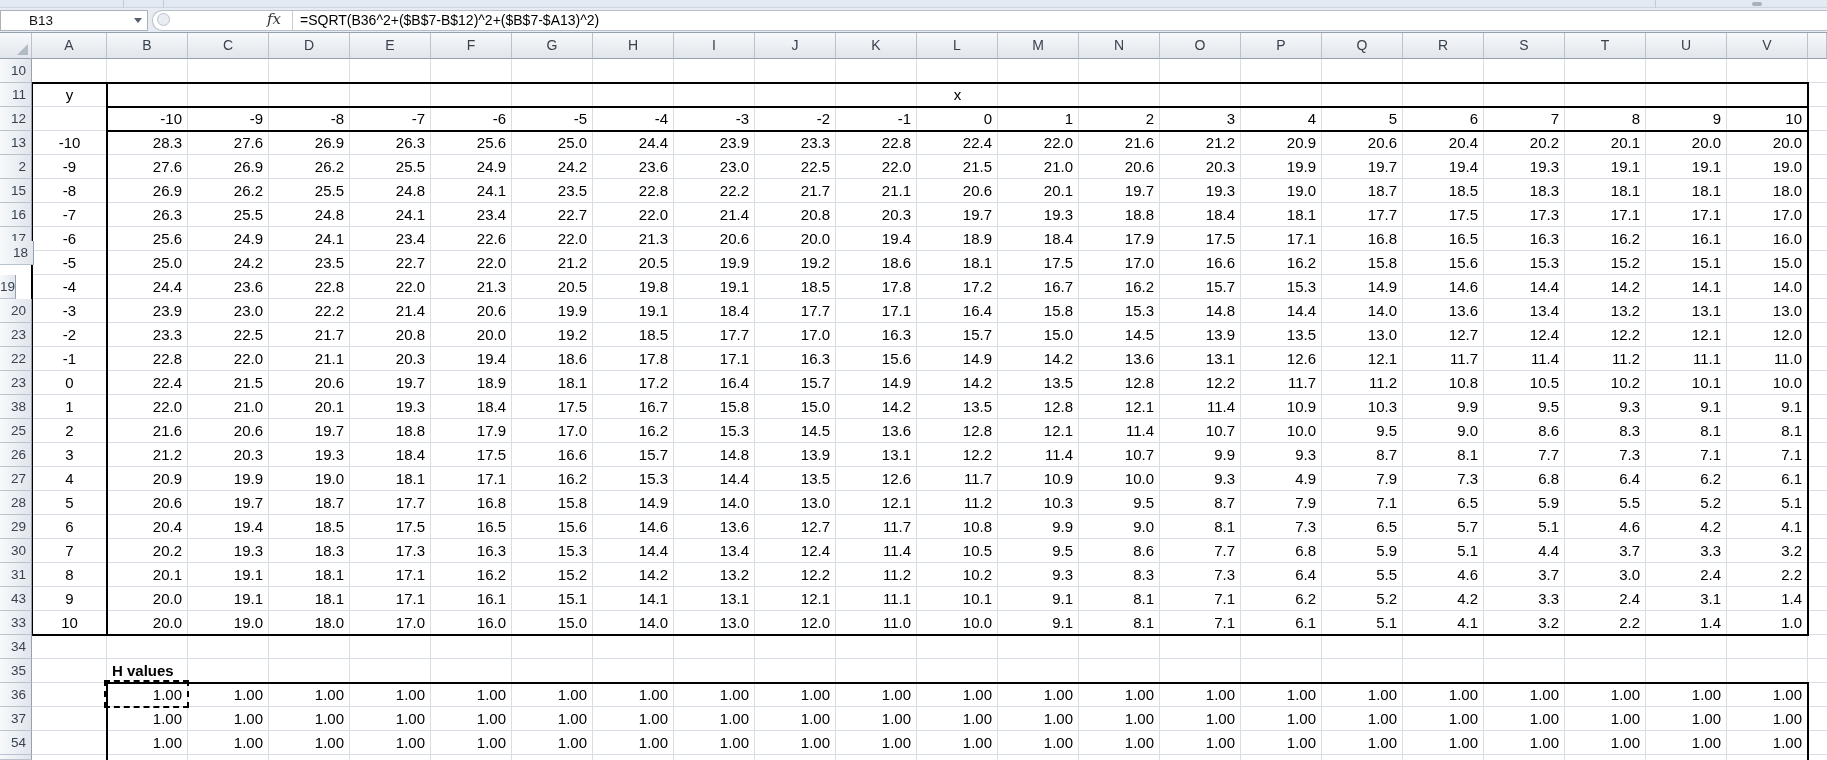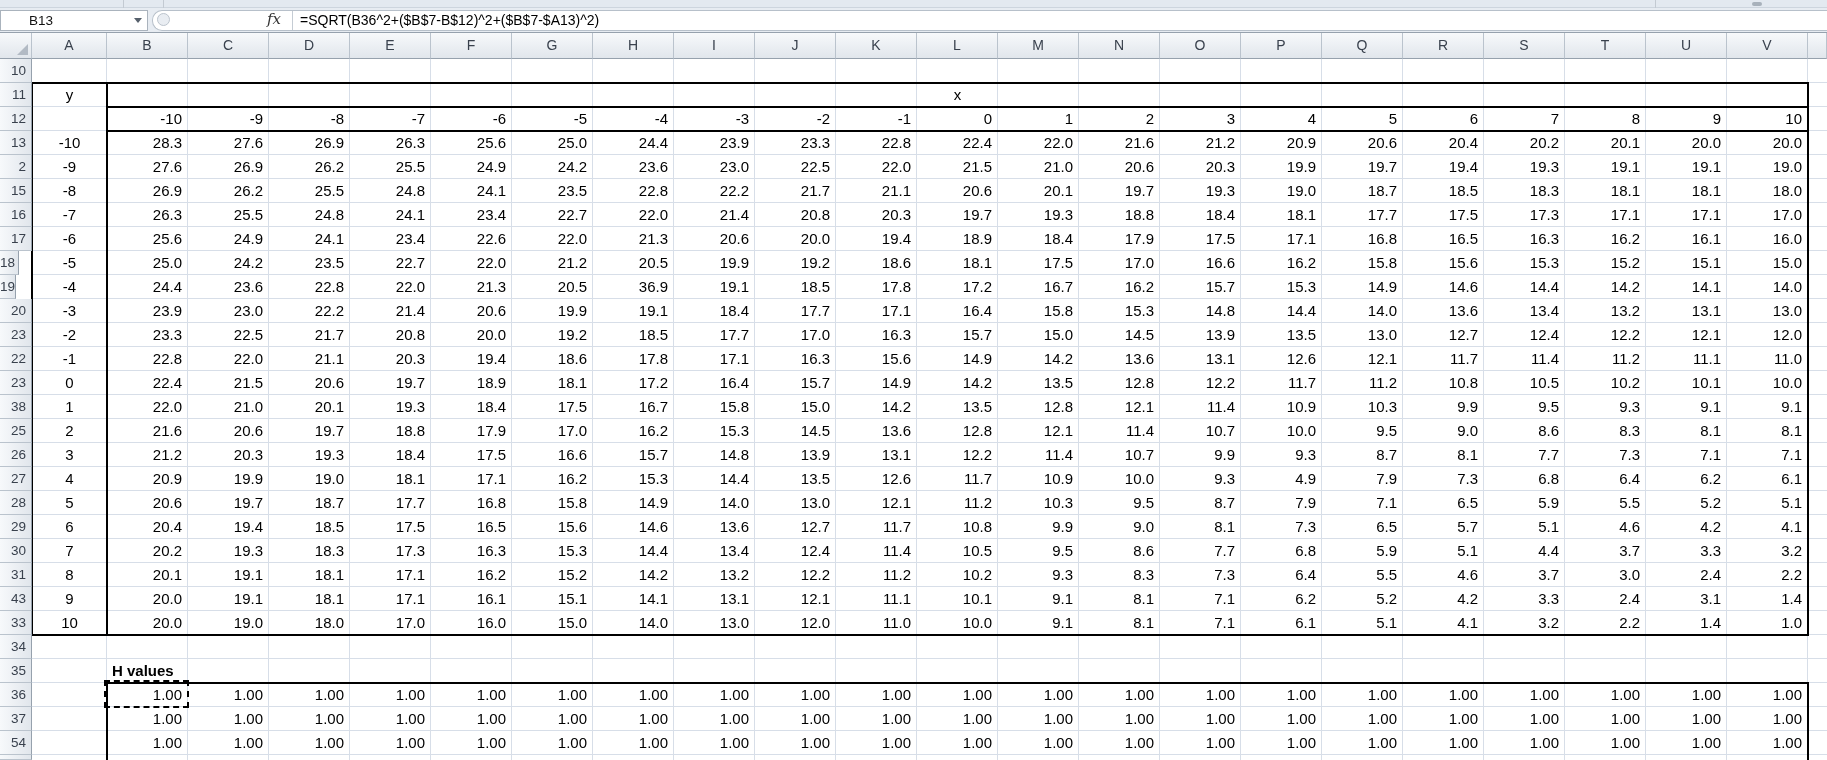--- a/index.html
+++ b/index.html
@@ -273,21 +273,21 @@
       <div class="abs cell right" style="left: 1565px; top: 218px; width: 75px; height: 24px;">15.2</div>
       <div class="abs cell right" style="left: 1646px; top: 218px; width: 75px; height: 24px;">15.1</div>
       <div class="abs cell right" style="left: 1727px; top: 218px; width: 75px; height: 24px;">15.0</div>
       <div class="abs cell center" style="left: 32px; top: 242px; width: 75px; height: 24px;">-4</div>
       <div class="abs cell right" style="left: 107px; top: 242px; width: 75px; height: 24px;">24.4</div>
       <div class="abs cell right" style="left: 188px; top: 242px; width: 75px; height: 24px;">23.6</div>
       <div class="abs cell right" style="left: 269px; top: 242px; width: 75px; height: 24px;">22.8</div>
       <div class="abs cell right" style="left: 350px; top: 242px; width: 75px; height: 24px;">22.0</div>
       <div class="abs cell right" style="left: 431px; top: 242px; width: 75px; height: 24px;">21.3</div>
       <div class="abs cell right" style="left: 512px; top: 242px; width: 75px; height: 24px;">20.5</div>
-      <div class="abs cell right" style="left: 593px; top: 242px; width: 75px; height: 24px;">36.9</div>
+      <div class="abs cell right" style="left: 593px; top: 242px; width: 75px; height: 24px;">19.8</div>
       <div class="abs cell right" style="left: 674px; top: 242px; width: 75px; height: 24px;">19.1</div>
       <div class="abs cell right" style="left: 755px; top: 242px; width: 75px; height: 24px;">18.5</div>
       <div class="abs cell right" style="left: 836px; top: 242px; width: 75px; height: 24px;">17.8</div>
       <div class="abs cell right" style="left: 917px; top: 242px; width: 75px; height: 24px;">17.2</div>
       <div class="abs cell right" style="left: 998px; top: 242px; width: 75px; height: 24px;">16.7</div>
       <div class="abs cell right" style="left: 1079px; top: 242px; width: 75px; height: 24px;">16.2</div>
       <div class="abs cell right" style="left: 1160px; top: 242px; width: 75px; height: 24px;">15.7</div>
       <div class="abs cell right" style="left: 1241px; top: 242px; width: 75px; height: 24px;">15.3</div>
       <div class="abs cell right" style="left: 1322px; top: 242px; width: 75px; height: 24px;">14.9</div>
       <div class="abs cell right" style="left: 1403px; top: 242px; width: 75px; height: 24px;">14.6</div>
@@ -703,21 +703,21 @@
       <div class="abs hcell hletter" style="left: 1727px; top: 0px; width: 81px; height: 26px;">V</div>
       <div class="abs hcell" style="left: 1808px; top: 0px; width: 19px; height: 26px;"></div>
       <div class="abs rhcell" style="left: 0px; top: 26px; width: 32px; height: 24px;">10</div>
       <div class="abs rhcell" style="left: 0px; top: 50px; width: 32px; height: 24px;">11</div>
       <div class="abs rhcell" style="left: 0px; top: 74px; width: 32px; height: 24px;">12</div>
       <div class="abs rhcell" style="left: 0px; top: 98px; width: 32px; height: 24px;">13</div>
       <div class="abs rhcell" style="left: 0px; top: 122px; width: 32px; height: 24px;">2</div>
       <div class="abs rhcell" style="left: 0px; top: 146px; width: 32px; height: 24px;">15</div>
       <div class="abs rhcell" style="left: 0px; top: 170px; width: 32px; height: 24px;">16</div>
       <div class="abs rhcell" style="left: 0px; top: 194px; width: 32px; height: 24px;">17</div>
-      <div class="abs rhcell" style="left: 0px; top: 218px; width: 19px; height: 24px;">18</div>
+      <div class="abs rhcell" style="left: 0px; top: 208px; width: 34px; height: 24px;">18</div>
       <div class="abs rhcell" style="left: 0px; top: 242px; width: 16px; height: 24px;">19</div>
       <div class="abs rhcell" style="left: 0px; top: 266px; width: 32px; height: 24px;">20</div>
       <div class="abs rhcell" style="left: 0px; top: 290px; width: 32px; height: 24px;">23</div>
       <div class="abs rhcell" style="left: 0px; top: 314px; width: 32px; height: 24px;">22</div>
       <div class="abs rhcell" style="left: 0px; top: 338px; width: 32px; height: 24px;">23</div>
       <div class="abs rhcell" style="left: 0px; top: 362px; width: 32px; height: 24px;">38</div>
       <div class="abs rhcell" style="left: 0px; top: 386px; width: 32px; height: 24px;">25</div>
       <div class="abs rhcell" style="left: 0px; top: 410px; width: 32px; height: 24px;">26</div>
       <div class="abs rhcell" style="left: 0px; top: 434px; width: 32px; height: 24px;">27</div>
       <div class="abs rhcell" style="left: 0px; top: 458px; width: 32px; height: 24px;">28</div>

